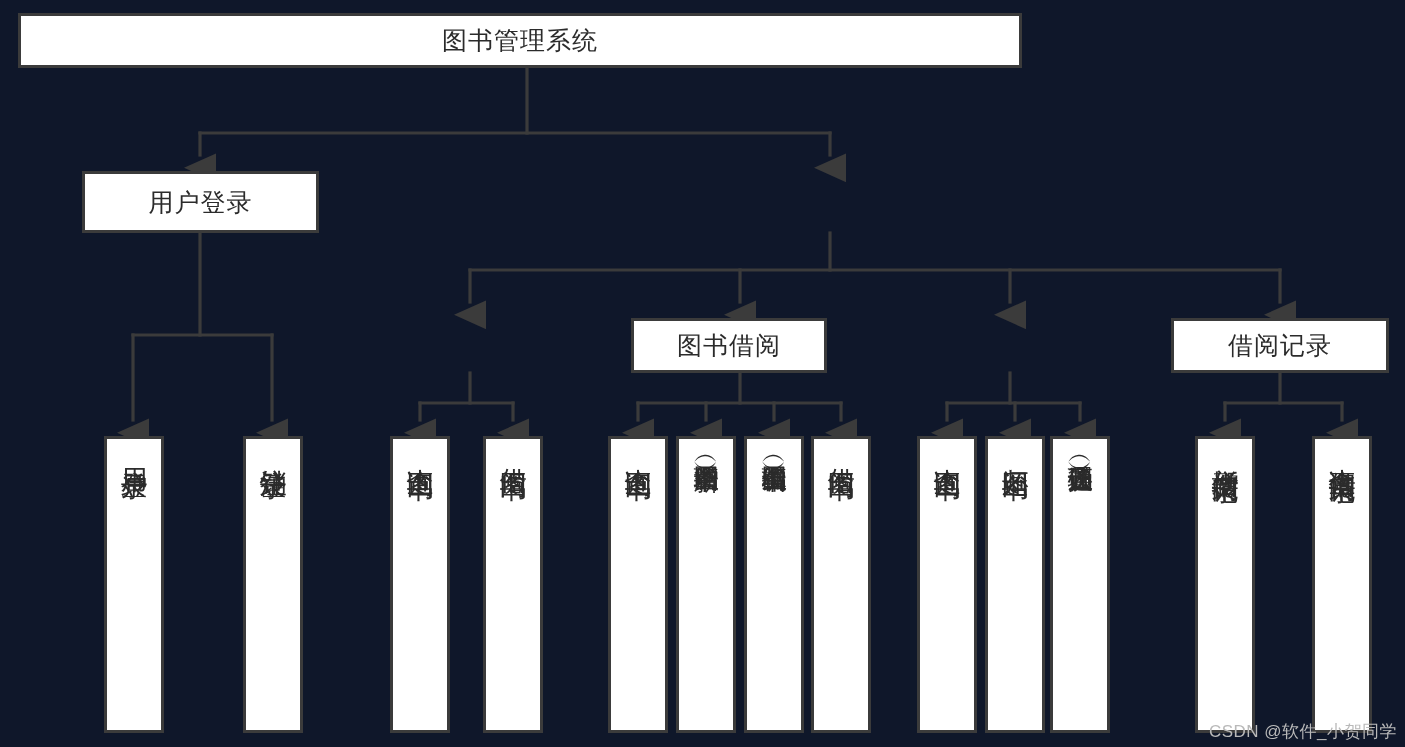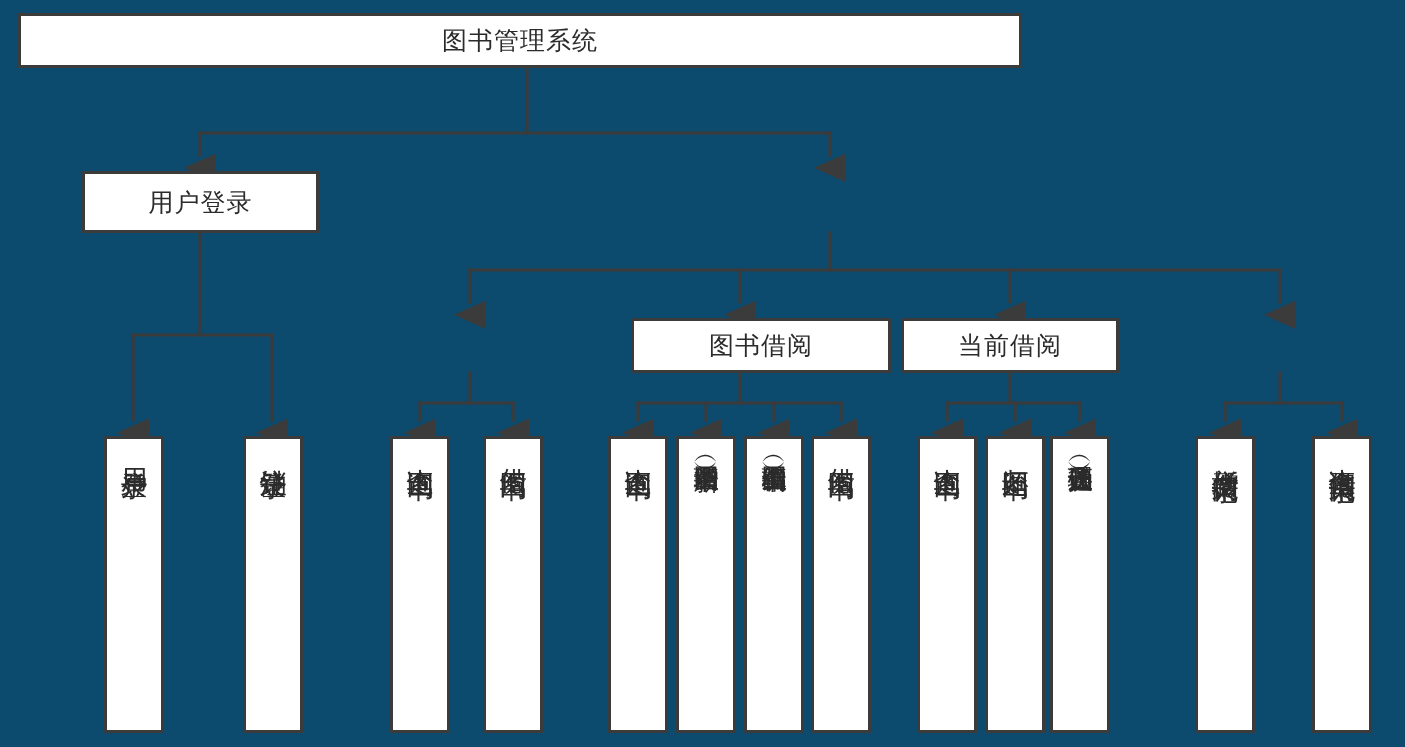--- a/index.html
+++ b/index.html
@@ -4,21 +4,21 @@
 <style>
   html, body {
     margin: 0;
     padding: 0;
     background: #ffffff;
   }
   #canvas {
     position: relative;
     width: 1405px;
     height: 747px;
-    background: #0c4a6e;
+    background: #0f172a;
     font-family: "Liberation Sans", "DejaVu Sans", sans-serif;
     overflow: hidden;
   }
   #edges {
     position: absolute;
     left: 0; top: 0;
     width: 1405px;
     height: 747px;
     pointer-events: none;
   }
@@ -123,25 +123,25 @@
   </svg>
 
   <div class="node h" style="left:18px; top:13px; width:1004px; height:55px;">
     <span>图书管理系统</span>
   </div>
 
   <div class="node h" style="left:82px; top:171px; width:237px; height:62px;">
     <span>用户登录</span>
   </div>
 
-  <div class="node h" style="left:631px; top:318px; width:260px; height:55px;">
+  <div class="node h" style="left:631px; top:318px; width:196px; height:55px;">
     <span>图书借阅</span>
   </div>
-  <div class="node h" style="left:901px; top:318px; width:218px; height:55px;">
-    <span>当前借阅</span>
+  <div class="node h" style="left:1171px; top:318px; width:218px; height:55px;">
+    <span>借阅记录</span>
   </div>
 
   <div class="node v" style="left:104px; top:436px; width:60px; height:297px;">
     <span class="vtext">用户登录</span>
   </div>
   <div class="node v" style="left:243px; top:436px; width:60px; height:297px;">
     <span class="vtext">注销登录</span>
   </div>
   <div class="node v" style="left:390px; top:436px; width:60px; height:297px;">
     <span class="vtext">查询图书</span>
@@ -170,14 +170,15 @@
   <div class="node v" style="left:1050px; top:436px; width:60px; height:297px;">
     <span class="vtext long">确认归还（管理员）</span>
   </div>
   <div class="node v" style="left:1195px; top:436px; width:60px; height:297px;">
     <span class="vtext">新增借阅记录</span>
   </div>
   <div class="node v" style="left:1312px; top:436px; width:60px; height:297px;">
     <span class="vtext">查询借阅记录</span>
   </div>
 
+  <div id="watermark">CSDN @软件_小贺同学</div>
 
 </div>
 
 </body></html>

